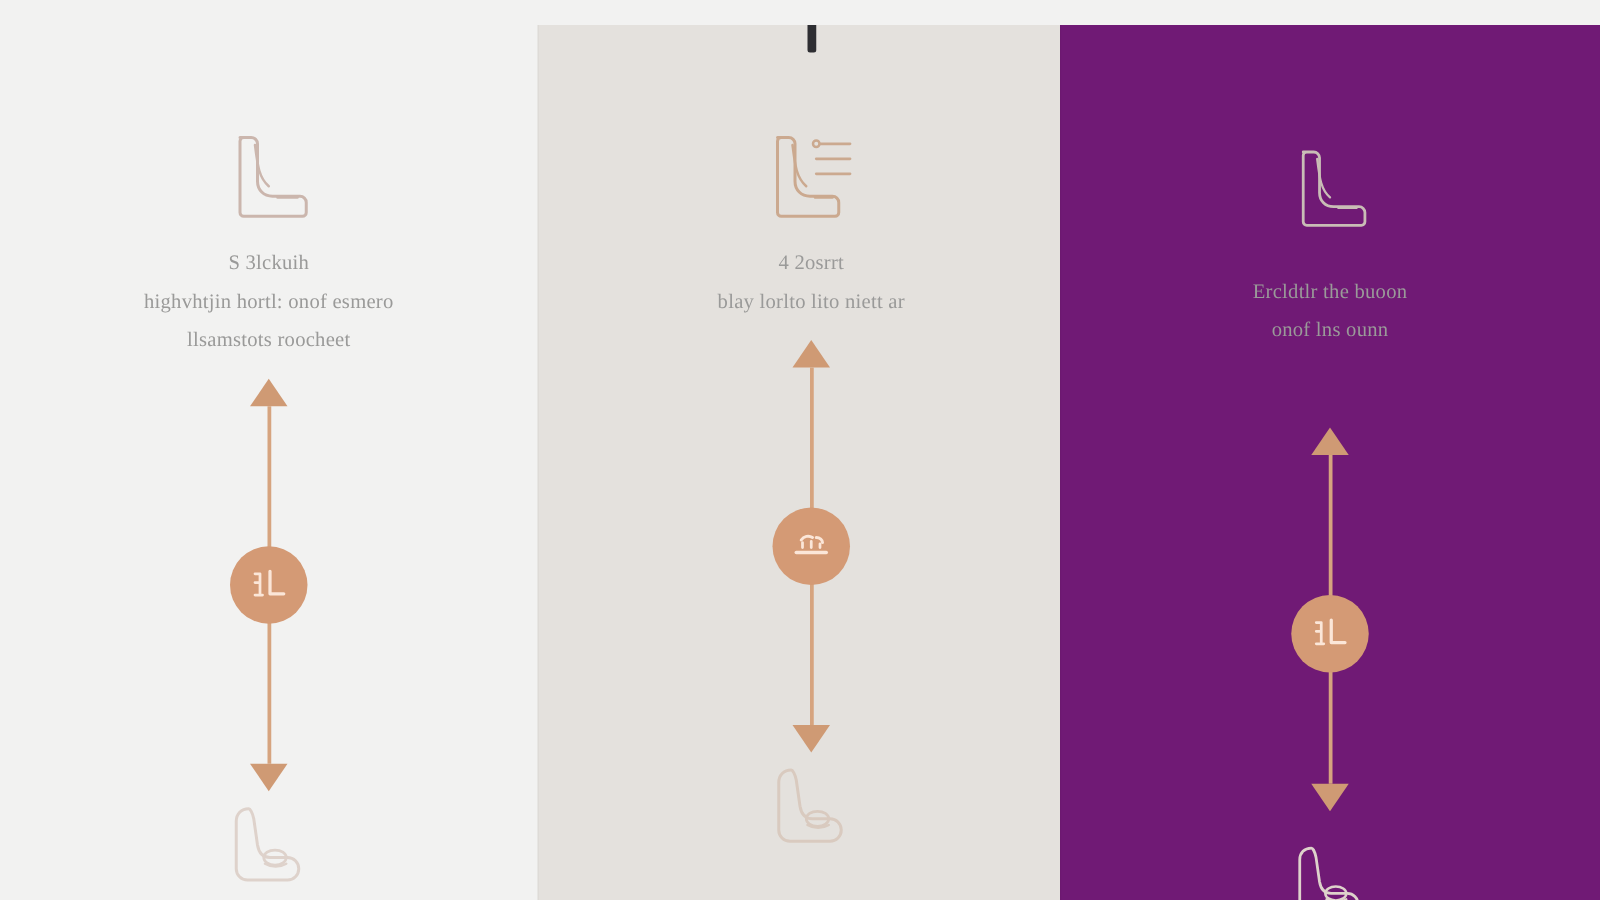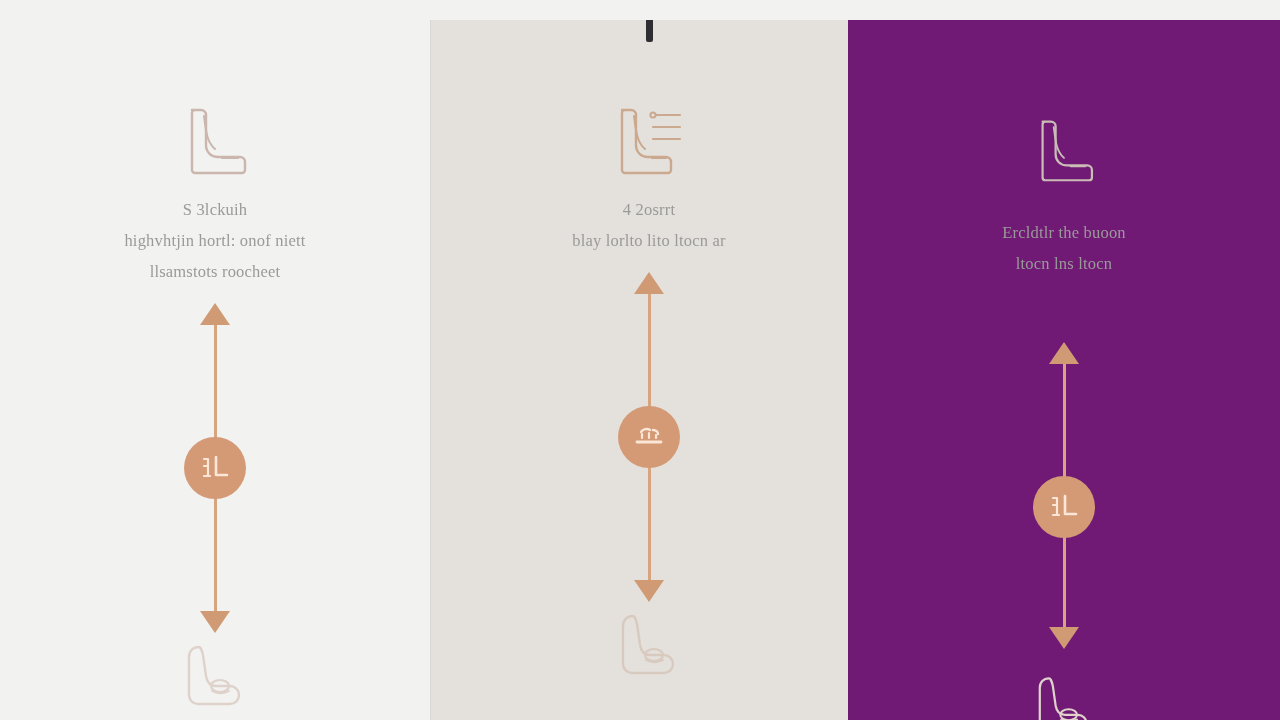--- a/index.html
+++ b/index.html
@@ -171,21 +171,21 @@
     </div>
 
     <svg class="icon-seat-outline" viewBox="0 0 74 72">
       <path d="M14 6 h9 a5 5 0 0 1 5 5 v30 c0 7 5 12 12 12 h22 a5 5 0 0 1 5 5 v8 a3 3 0 0 1 -3 3 h-47 a3 3 0 0 1 -3 -3 v-57 a3 3 0 0 1 3 -3 z" fill="none" stroke="#cbb6ad" stroke-width="2.4" stroke-linejoin="round"></path>
       <path d="M26 12 c2 16 3 26 11 33" fill="none" stroke="#cbb6ad" stroke-width="2" stroke-linecap="round"></path>
       <path d="M44 54 h16" fill="none" stroke="#cbb6ad" stroke-width="2" stroke-linecap="round"></path>
     </svg>
 
     <div class="caption">
       <span class="line">S 3lckuih</span>
-      <span class="line">highvhtjin hortl: onof niett</span>
+      <span class="line">highvhtjin hortl: onof esmero</span>
       <span class="line">llsamstots roocheet</span>
     </div>
 
     <div class="arrow-block">
       <div class="arrow-head-up"></div>
       <div class="arrow-shaft"></div>
       <div class="arrow-head-down"></div>
       <div class="arrow-badge">
         <svg class="badge-glyph" viewBox="0 0 40 40">
           <path d="M13 11 v16 M13 11 h-4 M13 18 h-4" fill="none" stroke="#fbe6d8" stroke-width="2.2" stroke-linecap="round"></path>
@@ -217,21 +217,21 @@
       <path d="M22 12 c2 16 3 26 11 33" fill="none" stroke="#cba98f" stroke-width="2" stroke-linecap="round"></path>
       <path d="M40 54 h14" fill="none" stroke="#cba98f" stroke-width="2" stroke-linecap="round"></path>
       <circle cx="41" cy="11" r="2.6" fill="none" stroke="#cba98f" stroke-width="2"></circle>
       <path d="M44 11 h24" fill="none" stroke="#cba98f" stroke-width="2.2" stroke-linecap="round"></path>
       <path d="M41 23 h27" fill="none" stroke="#cba98f" stroke-width="2.2" stroke-linecap="round"></path>
       <path d="M41 35 h27" fill="none" stroke="#cba98f" stroke-width="2.2" stroke-linecap="round"></path>
     </svg>
 
     <div class="caption">
       <span class="line">4 2osrrt</span>
-      <span class="line">blay lorlto lito ltocn ar</span>
+      <span class="line">blay lorlto lito niett ar</span>
     </div>
 
     <div class="arrow-block">
       <div class="arrow-head-up"></div>
       <div class="arrow-shaft"></div>
       <div class="arrow-head-down"></div>
       <div class="arrow-badge">
         <svg class="badge-glyph" viewBox="0 0 40 40">
           <path d="M12 15 c2 -3 6 -4 9 -2 M24 13 c3 0 5 2 5 4" fill="none" stroke="#fbe6d8" stroke-width="2.4" stroke-linecap="round"></path>
           <path d="M13 17 v4 M20 16 v5 M27 18 v3" fill="none" stroke="#fbe6d8" stroke-width="2.2" stroke-linecap="round"></path>
@@ -267,21 +267,21 @@
     </div>
 
     <svg class="icon-seat-outline" viewBox="0 0 74 72">
       <path d="M14 6 h9 a5 5 0 0 1 5 5 v30 c0 7 5 12 12 12 h22 a5 5 0 0 1 5 5 v8 a3 3 0 0 1 -3 3 h-47 a3 3 0 0 1 -3 -3 v-57 a3 3 0 0 1 3 -3 z" fill="none" stroke="#c9bdb6" stroke-width="2.4" stroke-linejoin="round"></path>
       <path d="M26 12 c2 16 3 26 11 33" fill="none" stroke="#c9bdb6" stroke-width="2" stroke-linecap="round"></path>
       <path d="M44 54 h16" fill="none" stroke="#c9bdb6" stroke-width="2" stroke-linecap="round"></path>
     </svg>
 
     <div class="caption">
       <span class="line">Ercldtlr the buoon</span>
-      <span class="line">ltocn lns ltocn</span>
+      <span class="line">onof lns ounn</span>
     </div>
 
     <div class="arrow-block" style="margin-top:47px;">
       <div class="arrow-head-up"></div>
       <div class="arrow-shaft"></div>
       <div class="arrow-head-down"></div>
       <div class="arrow-badge">
         <svg class="badge-glyph" viewBox="0 0 40 40">
           <path d="M13 11 v16 M13 11 h-4 M13 18 h-4" fill="none" stroke="#fbe6d8" stroke-width="2.2" stroke-linecap="round"></path>
           <path d="M21 9 v18 h11" fill="none" stroke="#fbe6d8" stroke-width="2.6" stroke-linecap="round" stroke-linejoin="round"></path>

